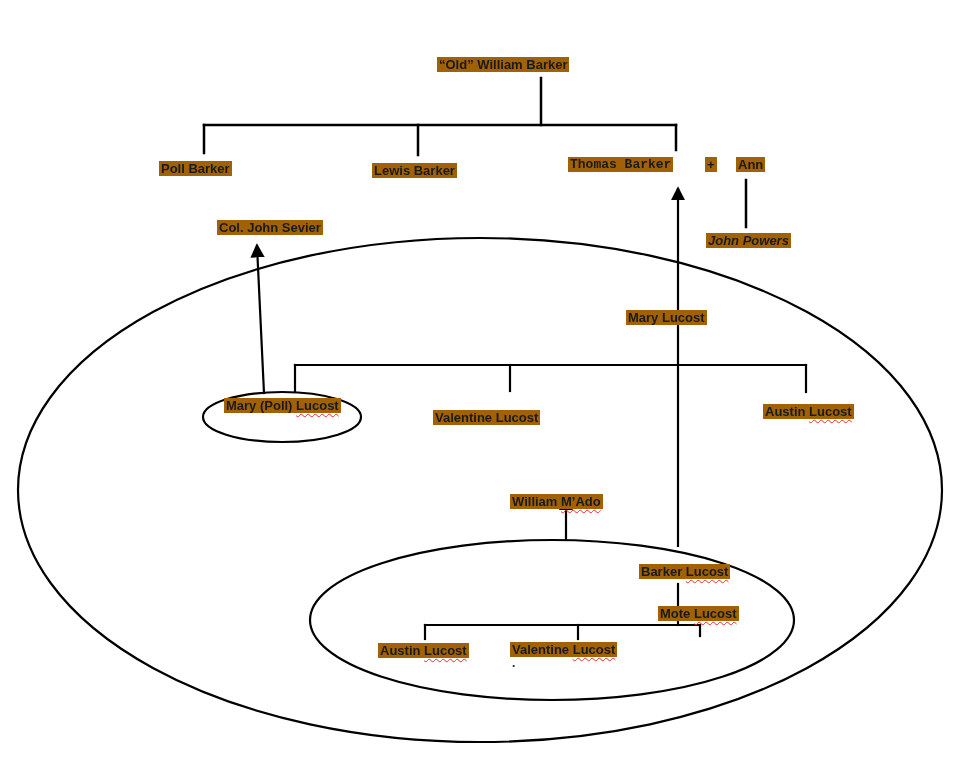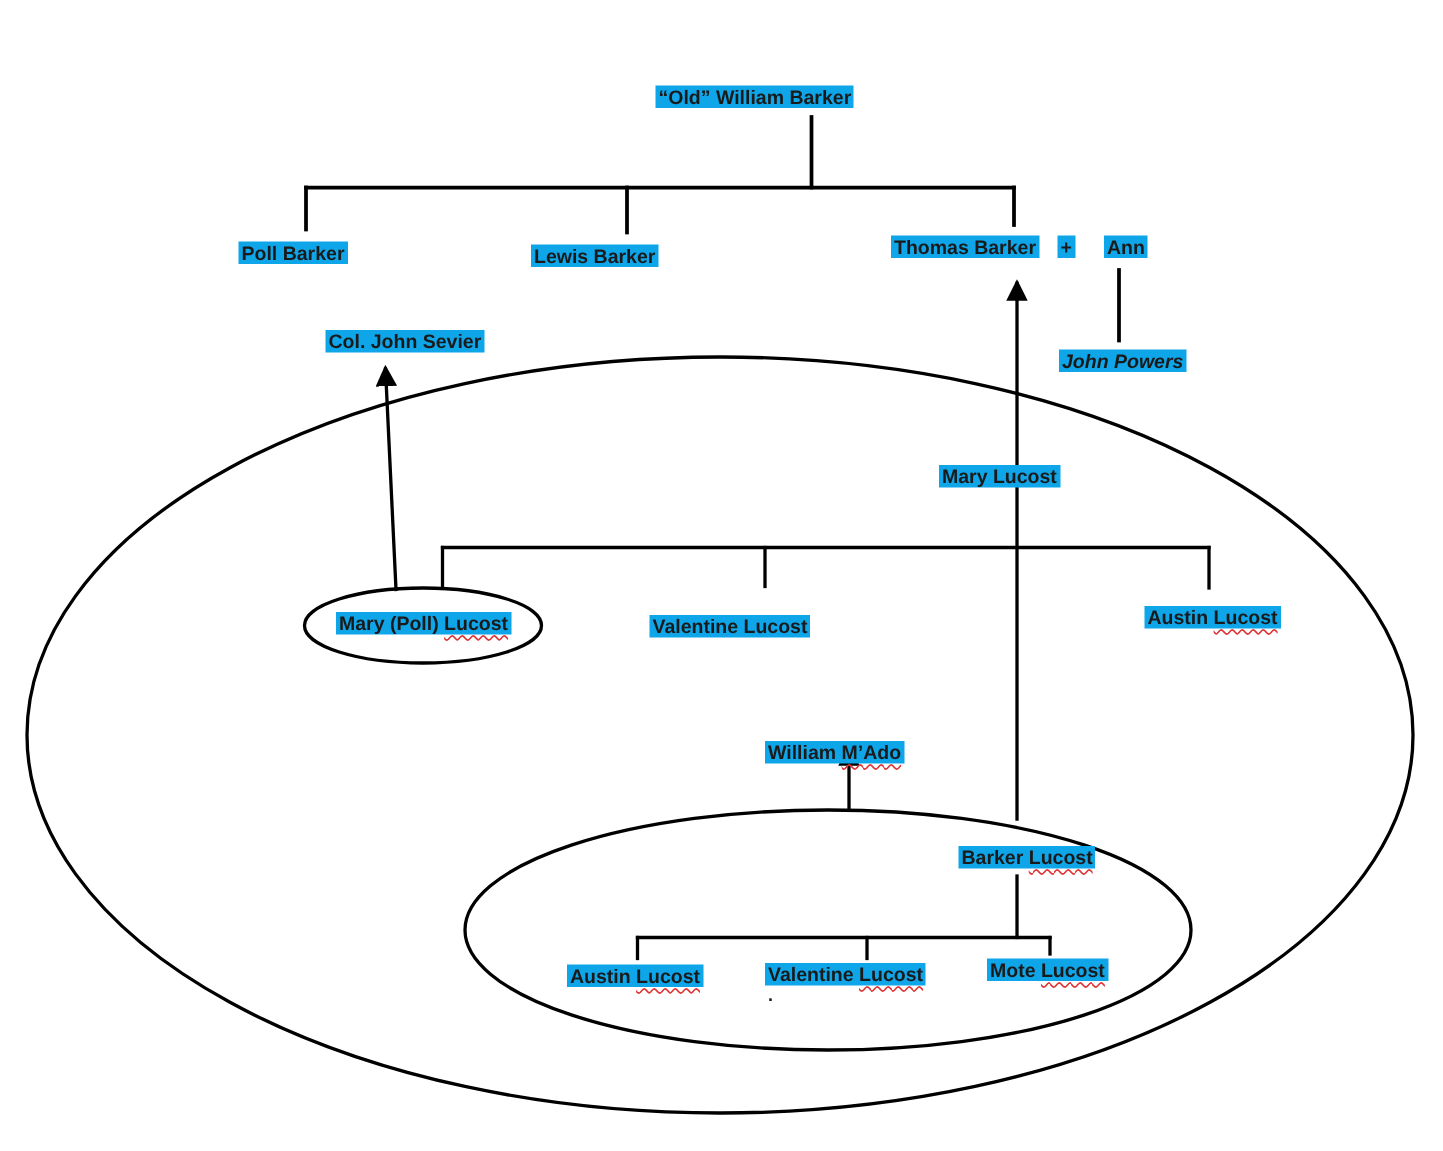--- a/index.html
+++ b/index.html
@@ -16,21 +16,21 @@
     overflow: hidden;
   }
   svg.wires { position: absolute; left: 0; top: 0; }
   .label {
     position: absolute;
     font-size: 13px;
     font-weight: 700;
     color: #1a1a1a;
     line-height: 15px;
     white-space: nowrap;
-    background: #0ea5e9;
+    background: #a16207;
     padding: 0 2px;
   }
   .sp {
     text-decoration: underline;
     text-decoration-style: wavy;
     text-decoration-color: #e03131;
     text-decoration-thickness: 1px;
     text-underline-offset: 3px;
   }
   .tiny { font-size: 12px; background: transparent; }
@@ -73,39 +73,39 @@
       <path d="M578,625 V639"></path>
       <path d="M700,625 V636"></path>
       <path d="M264,393 L257,246" marker-end="url(#arrow)"></path>
       <path d="M678,546 V189" marker-end="url(#arrow)"></path>
       <path d="M566,539 V499" marker-end="url(#arrow)"></path>
     </g>
   </svg>
 
   <div class="label" style="left:437px; top:57px;">“Old” William Barker</div>
   <div class="label" style="left:159px; top:161px;">Poll Barker</div>
-  <div class="label" style="left:354px; top:163px;">Lewis Barker</div>
-  <div class="label" style="left:594px; top:157px;">Thomas Barker</div>
+  <div class="label" style="left:372px; top:163px;">Lewis Barker</div>
+  <div class="label" style="left:568px; top:157px;font-family:Liberation Mono, monospace;">Thomas Barker</div>
   <div class="label" style="left:705px; top:157px;">+</div>
   <div class="label" style="left:736px; top:157px;">Ann</div>
   <div class="label" style="left:706px; top:233px;font-style:italic;">John Powers</div>
   <div class="label" style="left:197px; top:220px;margin-left:20px;">Col. John Sevier</div>
   <div class="label" style="left:626px; top:310px;">Mary Lucost</div>
 
-  <div class="label" style="left:224px; top:408px;"><span>Mary (Poll) </span><span class="sp">Lucost</span></div>
+  <div class="label" style="left:224px; top:398px;"><span>Mary (Poll) </span><span class="sp">Lucost</span></div>
 
   <div class="label" style="left:433px; top:410px;">Valentine Lucost</div>
 
   <div class="label" style="left:763px; top:404px;"><span>Austin </span><span class="sp">Lucost</span></div>
 
   <div class="label" style="left:510px; top:475px;margin-top:19px;"><span>William </span><span class="sp">M’Ado</span></div>
 
   <div class="label" style="left:639px; top:564px;"><span>Barker </span><span class="sp">Lucost</span></div>
 
   <div class="label" style="left:378px; top:643px;"><span>Austin </span><span class="sp">Lucost</span></div>
 
   <div class="label" style="left:510px; top:642px;"><span>Valentine </span><span class="sp">Lucost</span></div>
 
-  <div class="label" style="left:658px; top:639px;"><span>Mote </span><span class="sp">Lucost</span></div>
+  <div class="label" style="left:658px; top:606px;"><span>Mote </span><span class="sp">Lucost</span></div>
 
   <div class="label tiny" style="left:510px; top:656px;">.</div>
 
 </div>
 
 </body></html>

